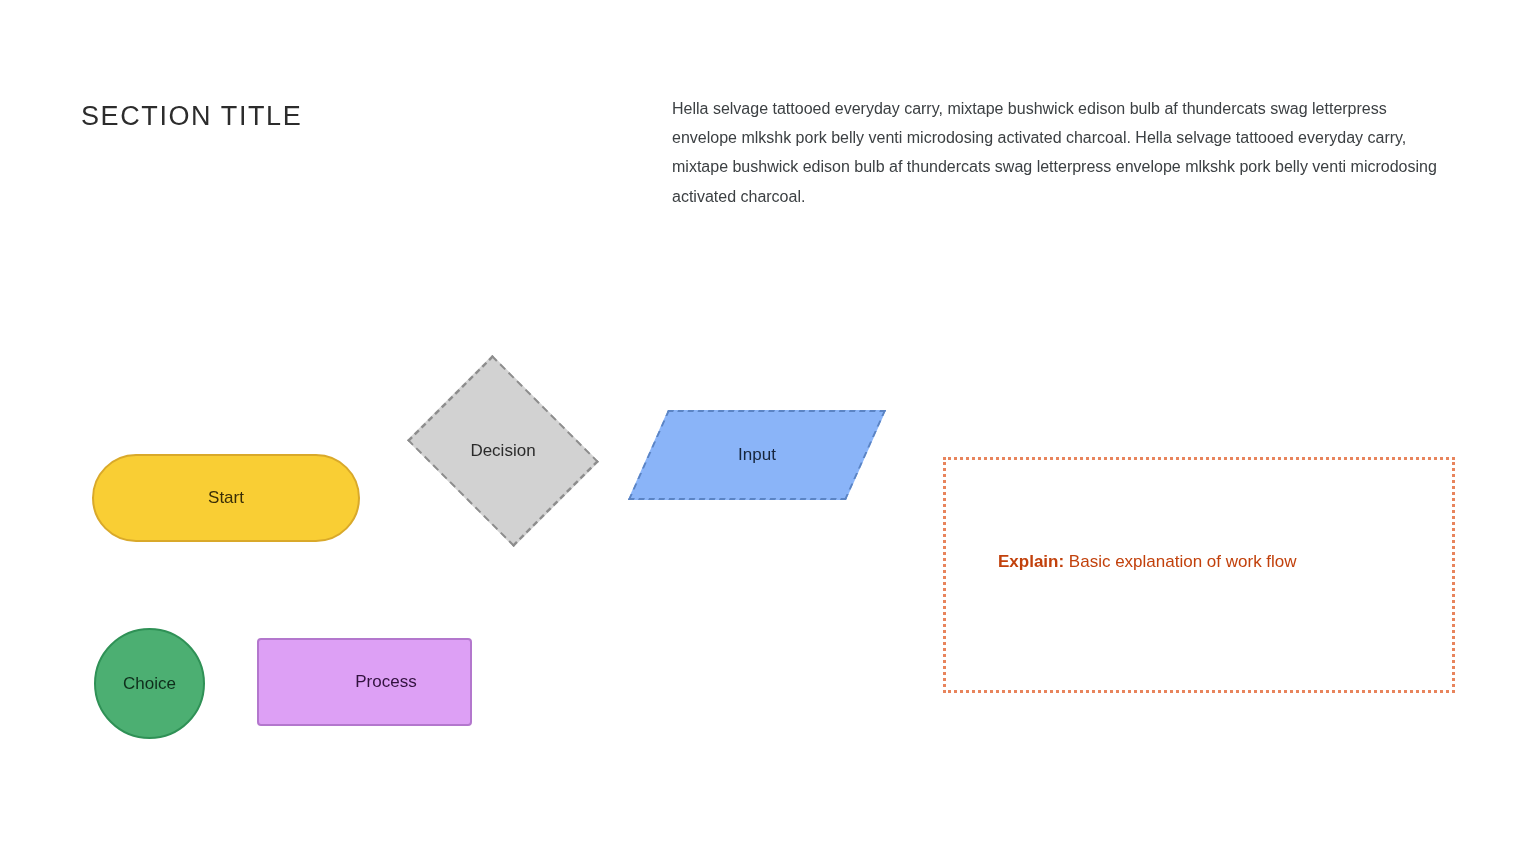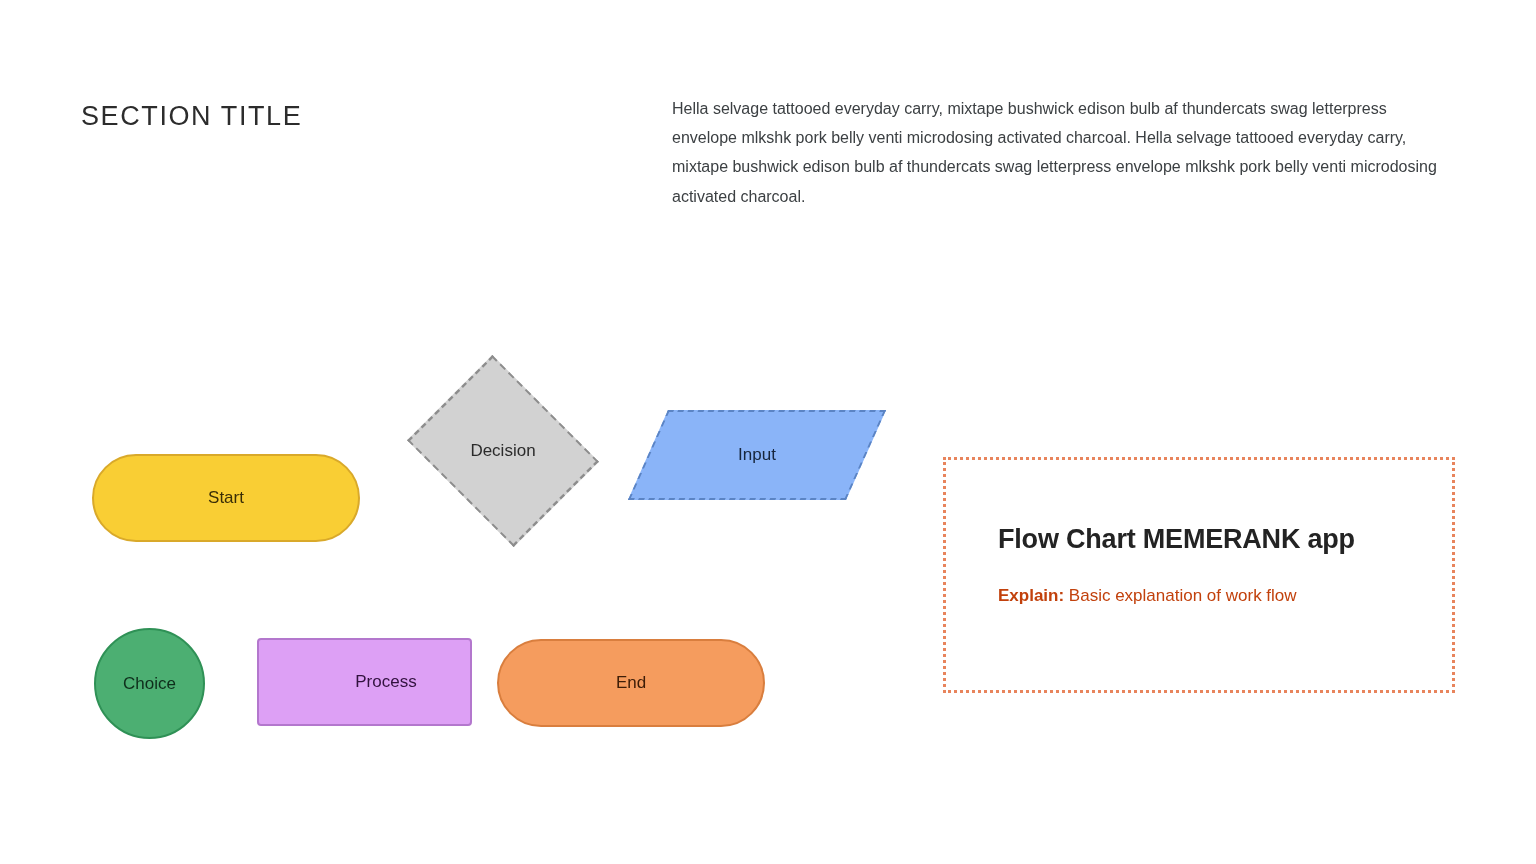--- a/index.html
+++ b/index.html
@@ -208,25 +208,21 @@
 
   <div class="shape" id="shape-input">
     <span class="para-bg"></span>
     <span class="shape-label">Input</span>
   </div>
 
   <div class="shape" id="shape-process">
     <span class="shape-label">Process</span>
   </div>
 
-  <div class="shape" id="shape-end">
-    <span class="shape-label">End</span>
-  </div>
 
   <div id="annotation-box">
-    <div id="annotation-title">Flow Chart MEMERANK app</div>
     <div id="annotation-explain">
       <span class="explain-label">Explain:</span>
       <span class="explain-value">Basic explanation of work flow</span>
     </div>
   </div>
 
 </div>
 
 </body></html>

